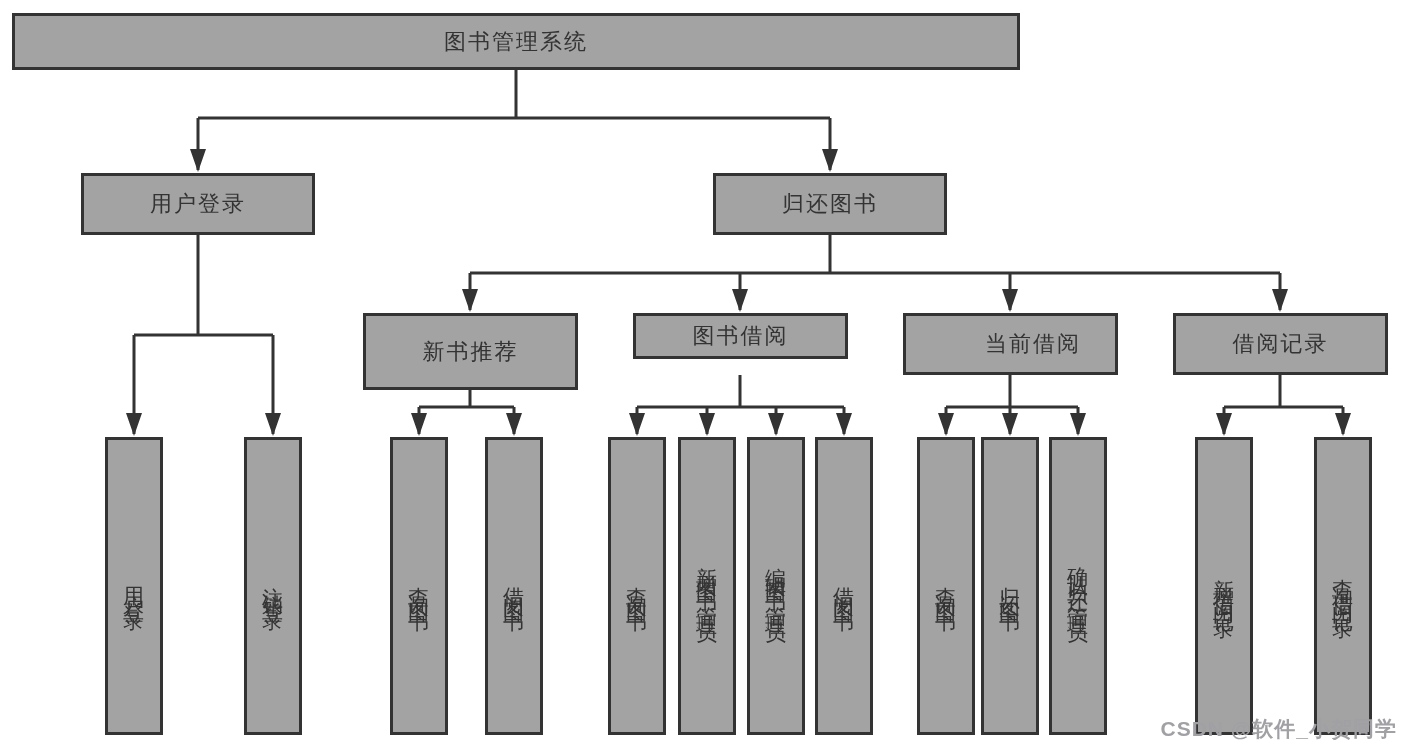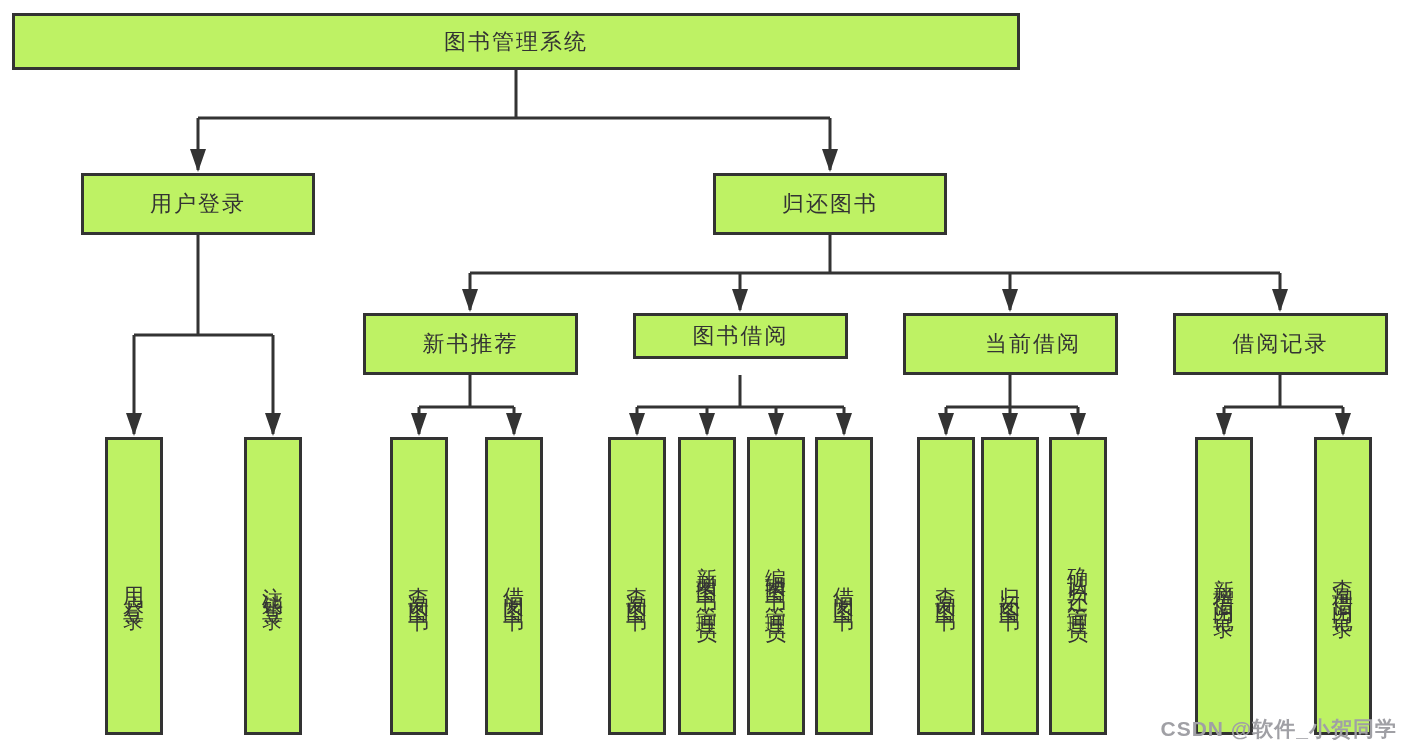--- a/index.html
+++ b/index.html
@@ -3,21 +3,21 @@
 <meta charset="utf-8">
 <style>
   html,body{margin:0;padding:0;}
   body{
     width:1405px;height:747px;position:relative;background:#ffffff;
     font-family:"Liberation Sans","DejaVu Sans",sans-serif;
     overflow:hidden;
   }
   .layer{position:absolute;left:0;top:0;width:1405px;height:747px;}
   .node{
-    position:absolute;background:#bef264;border:3px solid #333333;
+    position:absolute;background:#a3a3a3;border:3px solid #333333;
     box-sizing:border-box;display:flex;align-items:center;justify-content:center;
     color:#333333;z-index:2;
   }
   .h-node{font-size:22px;letter-spacing:2px;font-weight:400;}
   .leaf{width:58px;height:298px;top:437px;}
   .leaf .vtext{
     writing-mode:vertical-rl;text-orientation:mixed;
     font-size:21px;letter-spacing:8px;line-height:1;white-space:nowrap;
   }
   .watermark{
@@ -65,21 +65,21 @@
   <span>图书管理系统</span>
 </div>
 
 <div class="node h-node" style="left:81px;top:173px;width:234px;height:62px;">
   <span>用户登录</span>
 </div>
 <div class="node h-node" style="left:713px;top:173px;width:234px;height:62px;">
   <span>归还图书</span>
 </div>
 
-<div class="node h-node" style="left:363px;top:313px;width:215px;height:62px;">
+<div class="node h-node" style="left:363px;top:313px;width:215px;height:77px;">
   <span>新书推荐</span>
 </div>
 <div class="node h-node" style="left:633px;top:313px;width:215px;height:46px;">
   <span>图书借阅</span>
 </div>
 <div class="node h-node" style="left:903px;top:313px;width:215px;height:62px;padding-left:45px;">
   <span>当前借阅</span>
 </div>
 <div class="node h-node" style="left:1173px;top:313px;width:215px;height:62px;">
   <span>借阅记录</span>

